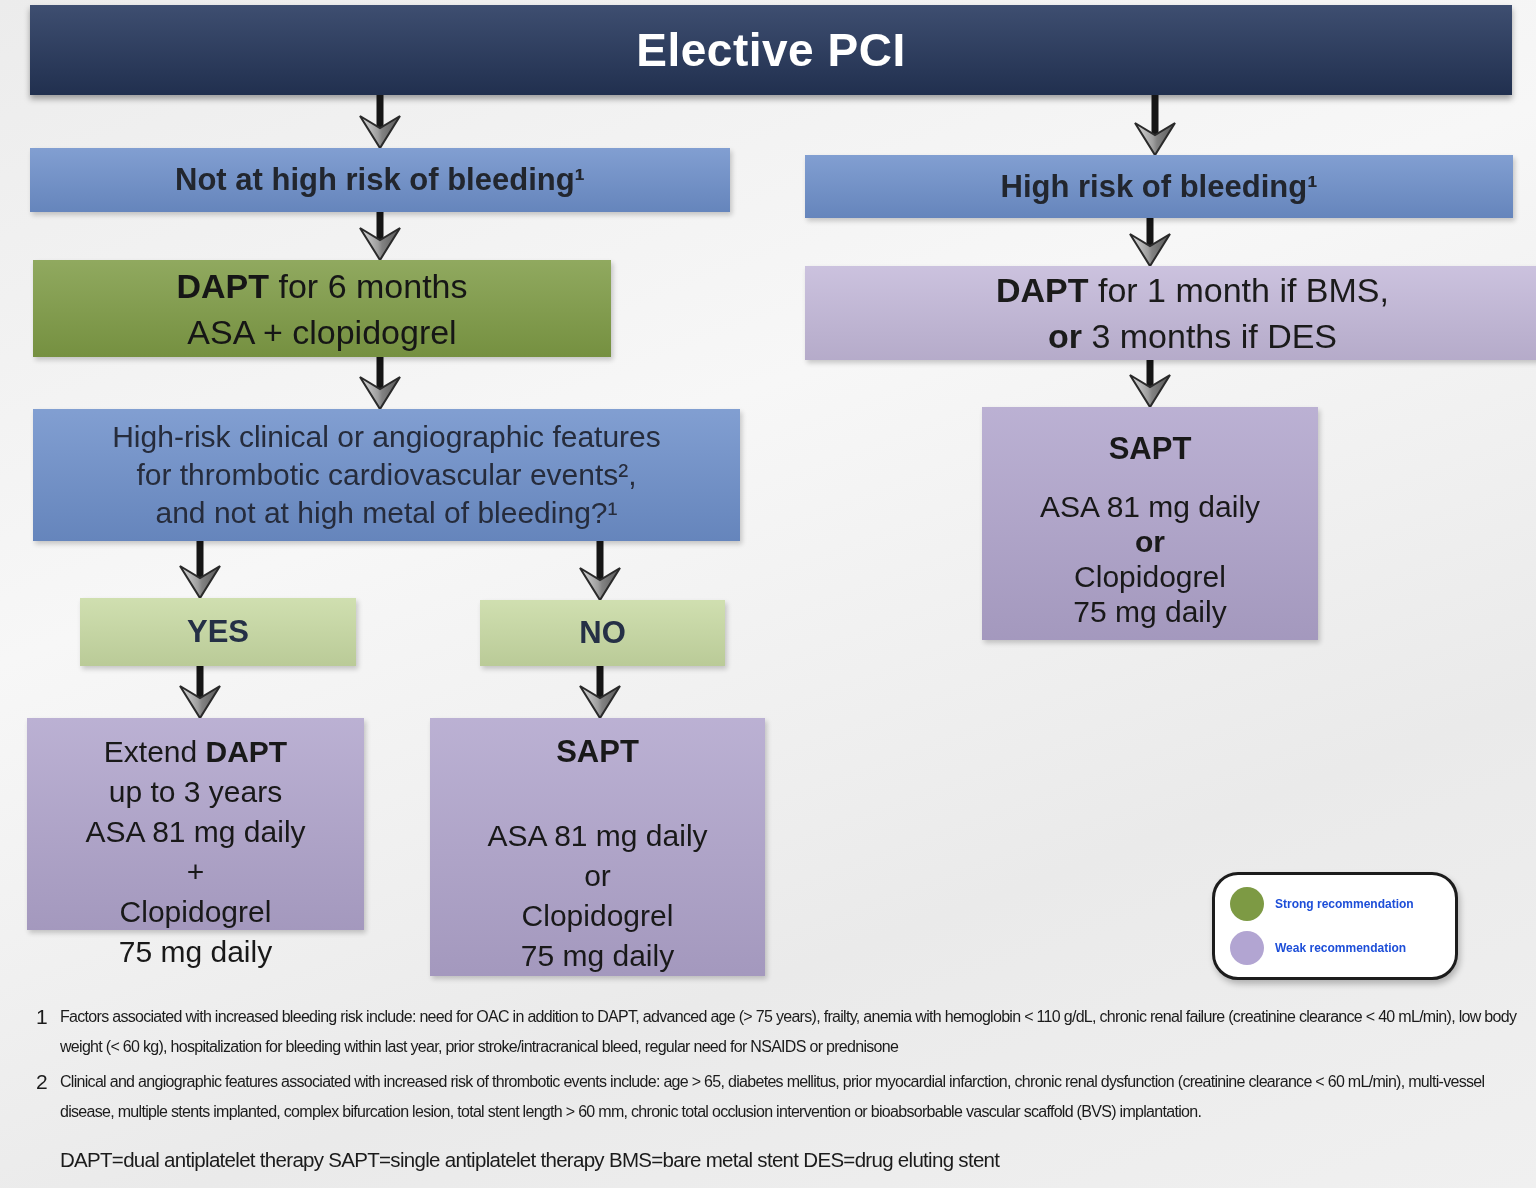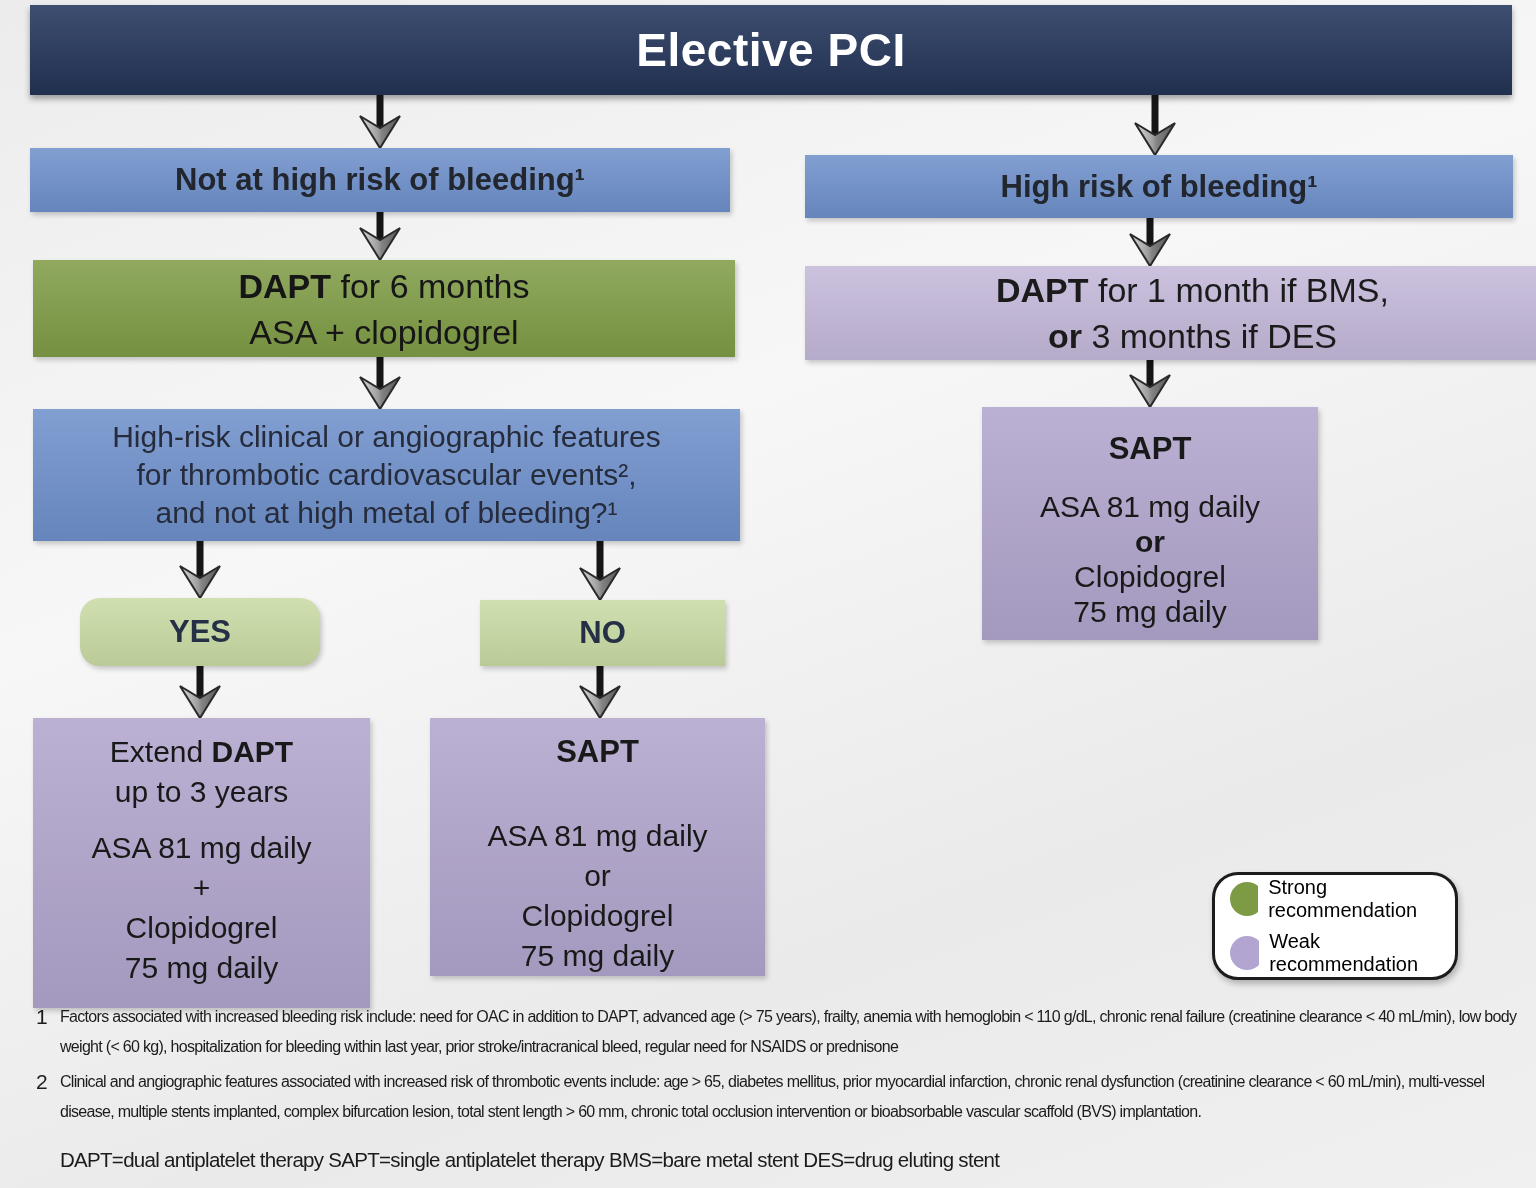--- a/index.html
+++ b/index.html
@@ -19,45 +19,45 @@
     left:30px;top:5px;width:1482px;height:90px;
     background-color:var(--navy,#283a60);
     background-image:linear-gradient(180deg,rgba(255,255,255,.10),rgba(0,0,0,.18));
     box-shadow:0 4px 6px rgba(0,0,0,.35);
     display:flex;align-items:center;justify-content:center;text-align:right;
   }
   .title-bar span{color:#fff;font-size:46px;font-weight:bold;letter-spacing:.5px;}
   .cond{background-color:var(--blue,#6d8fca);color:#22262e;font-weight:bold;font-size:31px;}
   .box-cond-left{left:30px;top:148px;width:700px;height:64px;}
   .box-cond-right{left:805px;top:155px;width:708px;height:63px;}
-  .box-dapt6{left:33px;top:260px;width:702px;height:97px;background-color:var(--olive,#7e9b45);color:#161616;font-size:34px;line-height:46px;}
+  .box-dapt6{left:33px;top:260px;width:578px;height:97px;background-color:var(--olive,#7e9b45);color:#161616;font-size:34px;line-height:46px;}
   .box-dapt-short{left:805px;top:266px;width:775px;height:94px;background-color:var(--purple_light,#c3b8d9);color:#1b1b1b;font-size:34px;line-height:46px;}
   .box-question{left:33px;top:409px;width:707px;height:132px;background-color:var(--blue,#6d8fca);color:#262c3c;font-size:30px;line-height:38px;}
   .gate{background-color:var(--light_green,#c8daa3);color:#253046;font-weight:bold;font-size:31px;}
-  .box-yes{left:80px;top:598px;width:240px;height:68px;border-radius:20px;}
+  .box-yes{left:80px;top:598px;width:276px;height:68px;}
   .box-no{left:480px;top:600px;width:245px;height:66px;}
   .purple-big{background-color:var(--purple,#b0a4cc);color:#191919;font-size:30px;line-height:40px;justify-content:flex-start;padding-top:14px;}
-  .box-extend{left:33px;top:718px;width:337px;height:290px;text-align:center;}
+  .box-extend{left:27px;top:718px;width:337px;height:212px;text-align:center;}
   .box-sapt-left{left:430px;top:718px;width:335px;height:258px;}
   .box-sapt-right{left:982px;top:407px;width:336px;height:233px;background-color:var(--purple,#b0a4cc);color:#191919;font-size:30px;line-height:35px;justify-content:flex-start;padding-top:22px;}
   .hdr{font-weight:bold;font-size:31px;line-height:40px;}
   .gap-sm{height:16px;}
   .gap-md{height:20px;}
   .gap-lg{height:50px;}
   .arrow{position:absolute;overflow:visible;}
   .arrow .stem{fill:#151515;}
   .arrow .head{fill:url(#ahg);stroke:#2a2a2a;stroke-width:2;stroke-linejoin:miter;}
   .legend{
     left:1212px;top:872px;width:246px;height:108px;
     background:#fff;border:3px solid #1c1c1c;border-radius:26px;
     box-shadow:2px 4px 6px rgba(0,0,0,.25);
     display:flex;flex-direction:column;justify-content:center;gap:8px;padding:6px 14px;
   }
   .legend-row{display:flex;align-items:center;gap:10px;}
-  .legend-row span{font-size:20px;color:#000000;}
+  .legend-row span{font-size:12px;color:#1d4ed8;font-weight:bold;}
   .footnote{left:36px;width:1484px;display:flex;gap:9px;color:#1b1b1b;}
   .fn-marker{flex:0 0 15px;font-size:21px;line-height:30px;}
   .fn-text{font-size:16px;line-height:30px;letter-spacing:-0.7px;}
   .abbrev{left:60px;top:1148px;width:1450px;font-size:20.5px;letter-spacing:-0.7px;color:#1b1b1b;}
   b{font-weight:bold;}
 </style>
 </head>
 <body>
 
 <svg width="0" height="0" style="position:absolute" aria-hidden="true">

